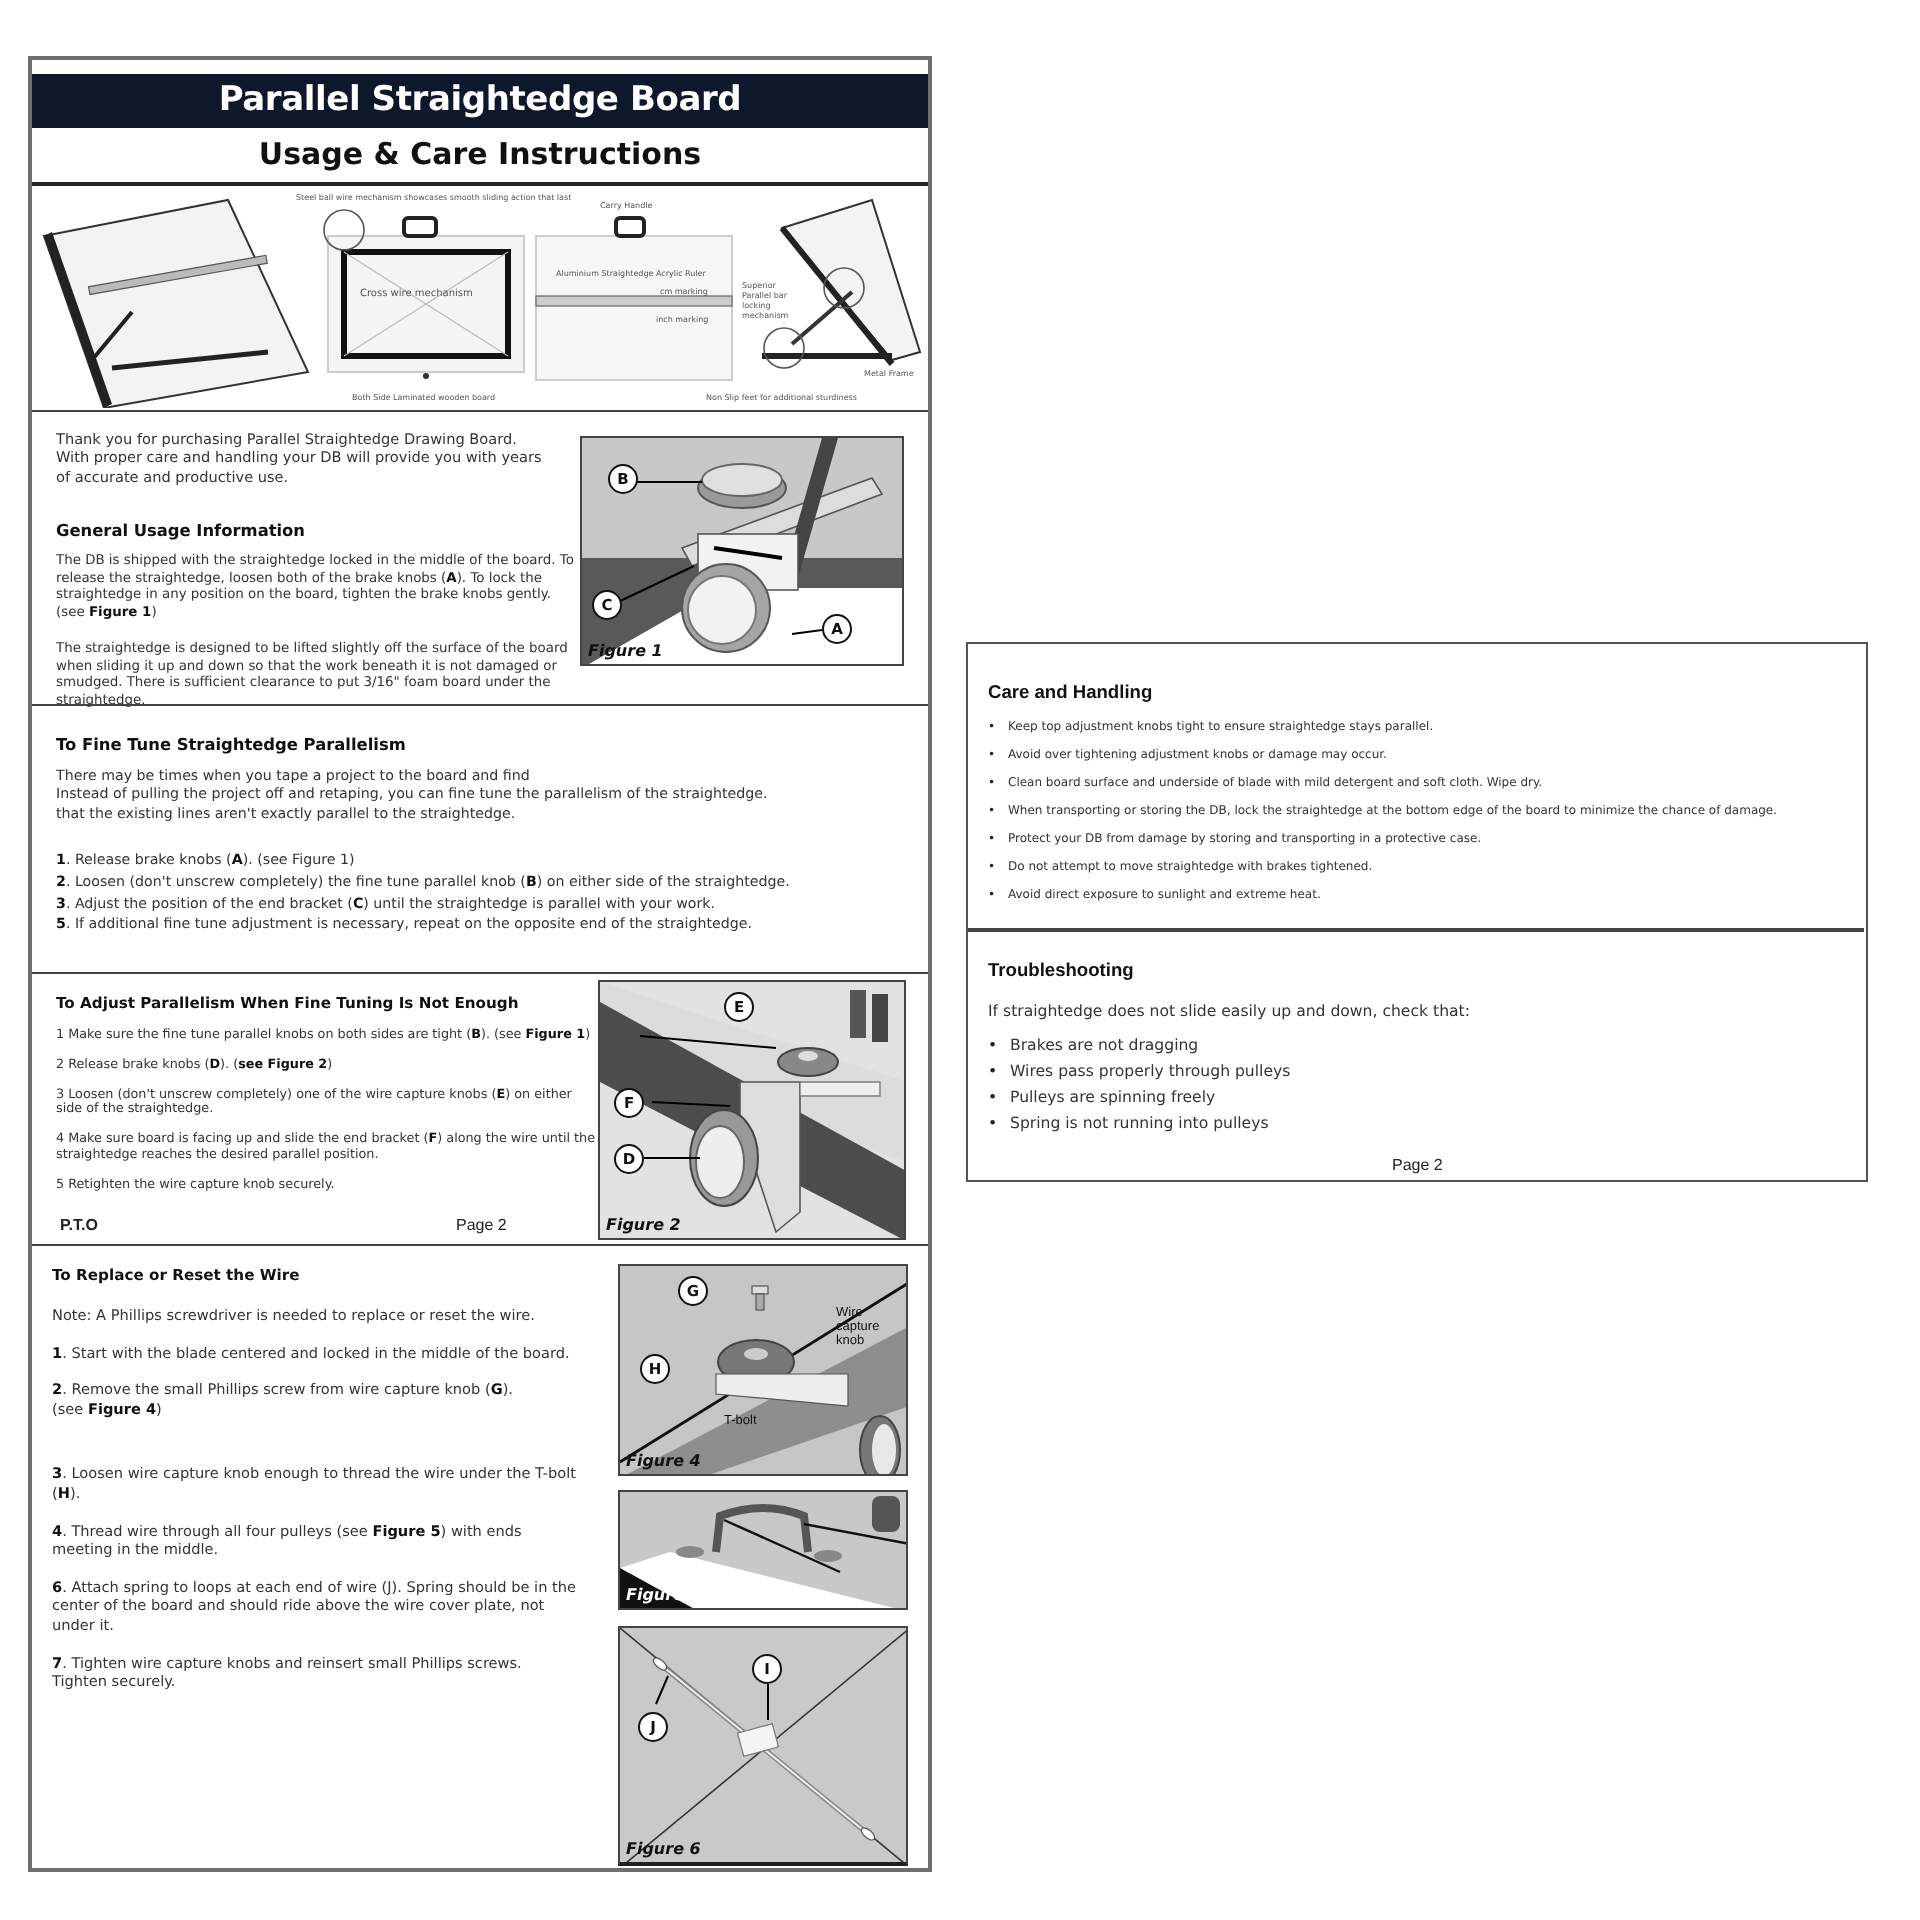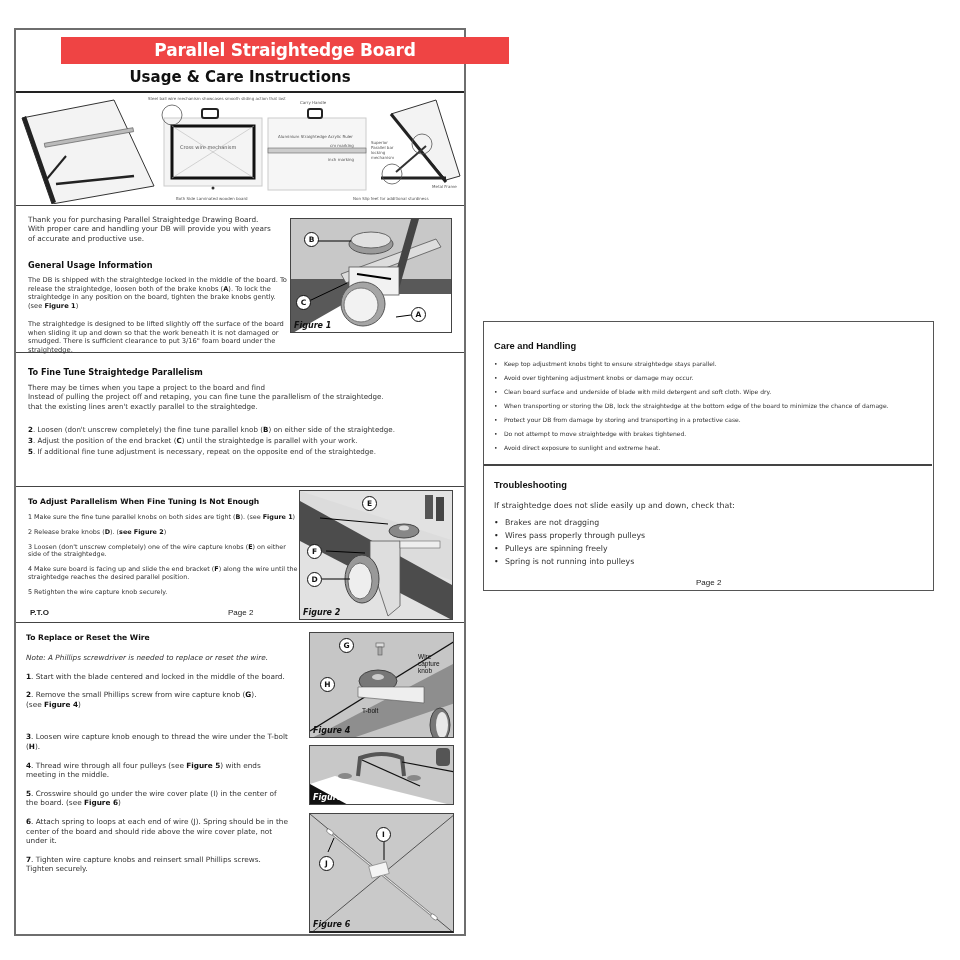--- a/index.html
+++ b/index.html
@@ -1,20 +1,20 @@
 <!DOCTYPE html>
 <html><head>
 <meta charset="utf-8">
 <style>
   html, body { margin:0; padding:0; background:#ffffff; }
   body { width:960px; height:960px; position:relative; overflow:hidden; font-family:"DejaVu Sans", sans-serif; color:#222; }
   .page { position:absolute; background:#fff; box-sizing:border-box; }
   #page1 { left:14px; top:28px; width:452px; height:908px; border:2px solid #6e6e6e; }
   #page2 { left:483px; top:321px; width:451px; height:270px; border:1.5px solid #555; }
-  .title-bar { position:absolute; left:0; top:7px; width:448px; height:27px; background:#ef4444; color:#fff; text-align:center; font-size:17px; font-weight:bold; line-height:27px; letter-spacing:-0.2px;margin-left:45px; }
+  .title-bar { position:absolute; left:0; top:7px; width:448px; height:27px; background:#0f172a; color:#fff; text-align:center; font-size:17px; font-weight:bold; line-height:27px; letter-spacing:-0.2px; }
   .subtitle { position:absolute; left:0; top:38px; width:448px; text-align:center; font-size:15px; font-weight:bold; color:#111; }
   .hr { position:absolute; left:0; width:448px; height:2px; background:#222; }
   .hr.thin { height:1px; background:#444; }
   .hero { position:absolute; left:0; top:64px; width:448px; height:110px; }
   .small-cap { position:absolute; font-size:4px; color:#555; white-space:nowrap; }
   .t { position:absolute; font-size:7.1px; line-height:9.3px; color:#333; }
   .h { position:absolute; font-size:8.2px; font-weight:bold; color:#111; }
   .b { font-weight:bold; color:#111; }
   .fig { position:absolute; border:1px solid #444; background:#c9c9c9; overflow:hidden; box-sizing:border-box; }
   .fig-cap { position:absolute; left:3px; bottom:2px; font-size:8px; font-weight:bold; font-style:italic; color:#111; }
@@ -108,20 +108,21 @@
 
   <div class="hr thin" style="top:322px;"></div>
 
   <div class="h" style="left:12px; top:337px;">To Fine Tune Straightedge Parallelism</div>
   <div class="t" style="left:12px; top:353px; width:430px;">
     <div>There may be times when you tape a project to the board and find</div>
     <div>Instead of pulling the project off and retaping, you can fine tune the parallelism of the straightedge.</div>
     <div>that the existing lines aren't exactly parallel to the straightedge.</div>
   </div>
   <div class="t" style="left:12px; top:395px; width:430px; line-height:10.8px;">
+    <div><span class="b">1</span><span>. Release brake knobs (</span><span class="b">A</span><span>). (see Figure 1)</span></div>
     <div><span class="b">2</span><span>. Loosen (don't unscrew completely) the fine tune parallel knob (</span><span class="b">B</span><span>) on either side of the straightedge.</span></div>
     <div><span class="b">3</span><span>. Adjust the position of the end bracket (</span><span class="b">C</span><span>) until the straightedge is parallel with your work.</span></div>
     <div><span class="b">5</span><span>. If additional fine tune adjustment is necessary, repeat on the opposite end of the straightedge.</span></div>
   </div>
 
   <div class="hr thin" style="top:456px;"></div>
 
   <div class="h" style="left:12px; top:467px; font-size:7.6px;">To Adjust Parallelism When Fine Tuning Is Not Enough</div>
   <div class="t" style="left:12px; top:484px; width:270px; font-size:6.4px; line-height:7.8px;">
     <div style="margin-bottom:7px;"><span>1 Make sure the fine tune parallel knobs on both sides are tight (</span><span class="b">B</span><span>). (see </span><span class="b">Figure 1</span><span>)</span></div>
@@ -153,26 +154,25 @@
     <div class="callout" style="left:62px; top:5px;">E</div>
     <div class="callout" style="left:7px; top:53px;">F</div>
     <div class="callout" style="left:7px; top:81px;">D</div>
     <div class="fig-cap">Figure 2</div>
   </div>
 
   <div class="hr thin" style="top:592px;"></div>
 
   <div class="h" style="left:10px; top:603px; font-size:7.6px;">To Replace or Reset the Wire</div>
   <div class="t" style="left:10px; top:623px; width:262px; font-size:7.3px; line-height:9.6px;">
-    <div style="margin-bottom:9px;font-style:italic;">Note: A Phillips screwdriver is needed to replace or reset the wire.</div>
+    <div style="margin-bottom:9px;">Note: A Phillips screwdriver is needed to replace or reset the wire.</div>
     <div style="margin-bottom:9px;"><span class="b">1</span><span>. Start with the blade centered and locked in the middle of the board.</span></div>
     <div style="margin-bottom:23px;"><span class="b">2</span><span>. Remove the small Phillips screw from wire capture knob (</span><span class="b">G</span><span>).</span><br><span>(see </span><span class="b">Figure 4</span><span>)</span></div>
     <div style="margin-bottom:9px;"><span class="b">3</span><span>. Loosen wire capture knob enough to thread the wire under the T-bolt (</span><span class="b">H</span><span>).</span></div>
     <div style="margin-bottom:9px;"><span class="b">4</span><span>. Thread wire through all four pulleys (see </span><span class="b">Figure 5</span><span>) with ends meeting in the middle.</span></div>
-    <div style="margin-bottom:9px;"><span class="b">5</span><span>. Crosswire should go under the wire cover plate (I) in the center of the board. (see </span><span class="b">Figure 6</span><span>)</span></div>
     <div style="margin-bottom:9px;"><span class="b">6</span><span>. Attach spring to loops at each end of wire (J). Spring should be in the center of the board and should ride above the wire cover plate, not under it.</span></div>
     <div><span class="b">7</span><span>. Tighten wire capture knobs and reinsert small Phillips screws. Tighten securely.</span></div>
   </div>
 
   <div class="fig" style="left:293px; top:602px; width:145px; height:106px;">
     <svg width="145" height="106" viewBox="0 0 145 106">
       <rect width="145" height="106" fill="#c6c6c6"></rect>
       <polygon points="0,106 145,30 145,70 40,106" fill="#8e8e8e"></polygon>
       <line x1="0" y1="98" x2="145" y2="8" stroke="#111" stroke-width="1.4"></line>
       <rect x="66" y="10" width="8" height="4" fill="#ddd" stroke="#555" stroke-width="0.6"></rect>

